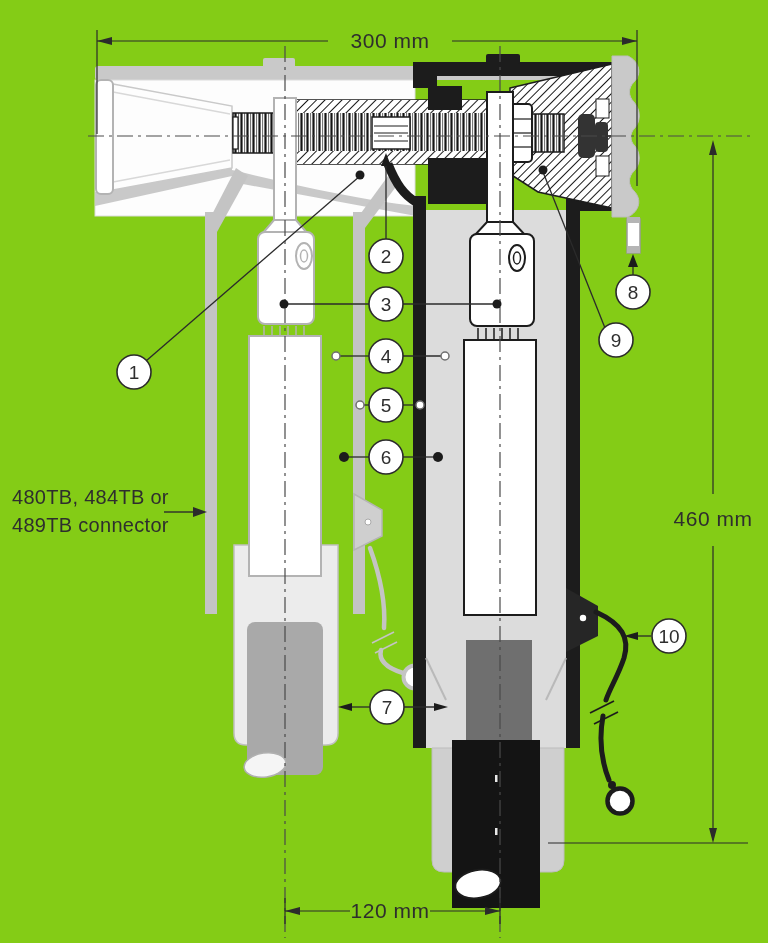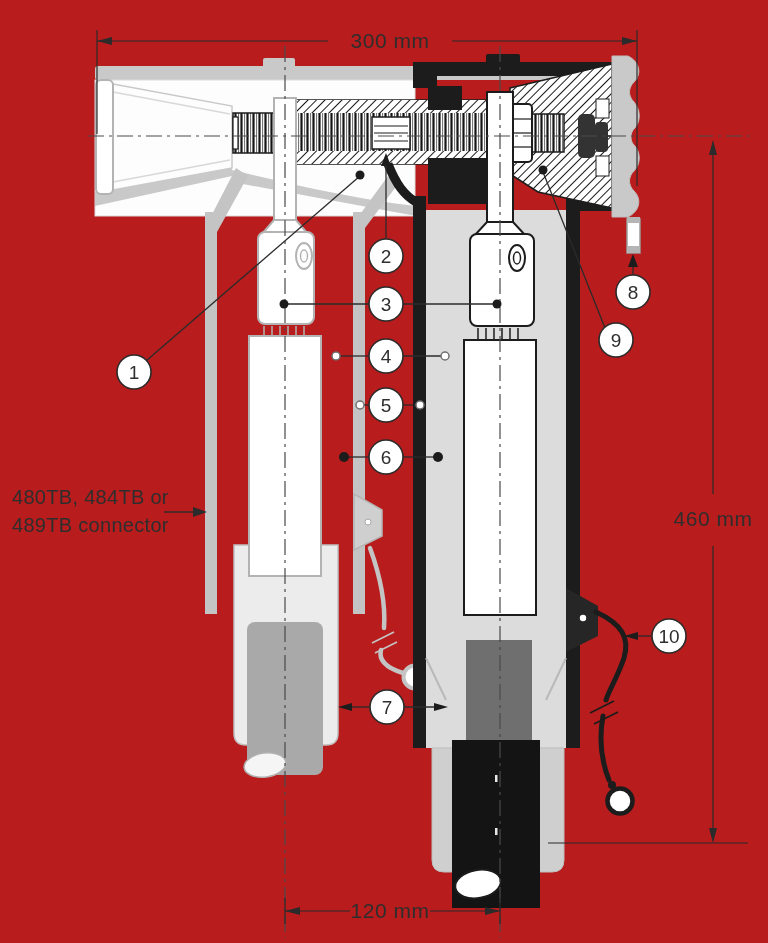--- a/index.html
+++ b/index.html
@@ -1,16 +1,16 @@
 <!DOCTYPE html>
 <html><head>
 <meta charset="utf-8">
 <style>
   html,body{margin:0;padding:0;background:#ffffff;}
-  .stage{width:768px;height:943px;position:relative;background:#b91c1c;overflow:hidden;}
+  .stage{width:768px;height:943px;position:relative;background:#84cc16;overflow:hidden;}
   svg{display:block;}
   text{font-family:"Liberation Sans","DejaVu Sans",sans-serif;fill:#2e2e2e;}
   .dim-text{font-size:21px;letter-spacing:0.5px;}
   .callout-text{font-size:19px;}
   .note-text{font-size:20px;letter-spacing:0.3px;}
 </style>
 </head>
 <body>
 
 <div class="stage">

